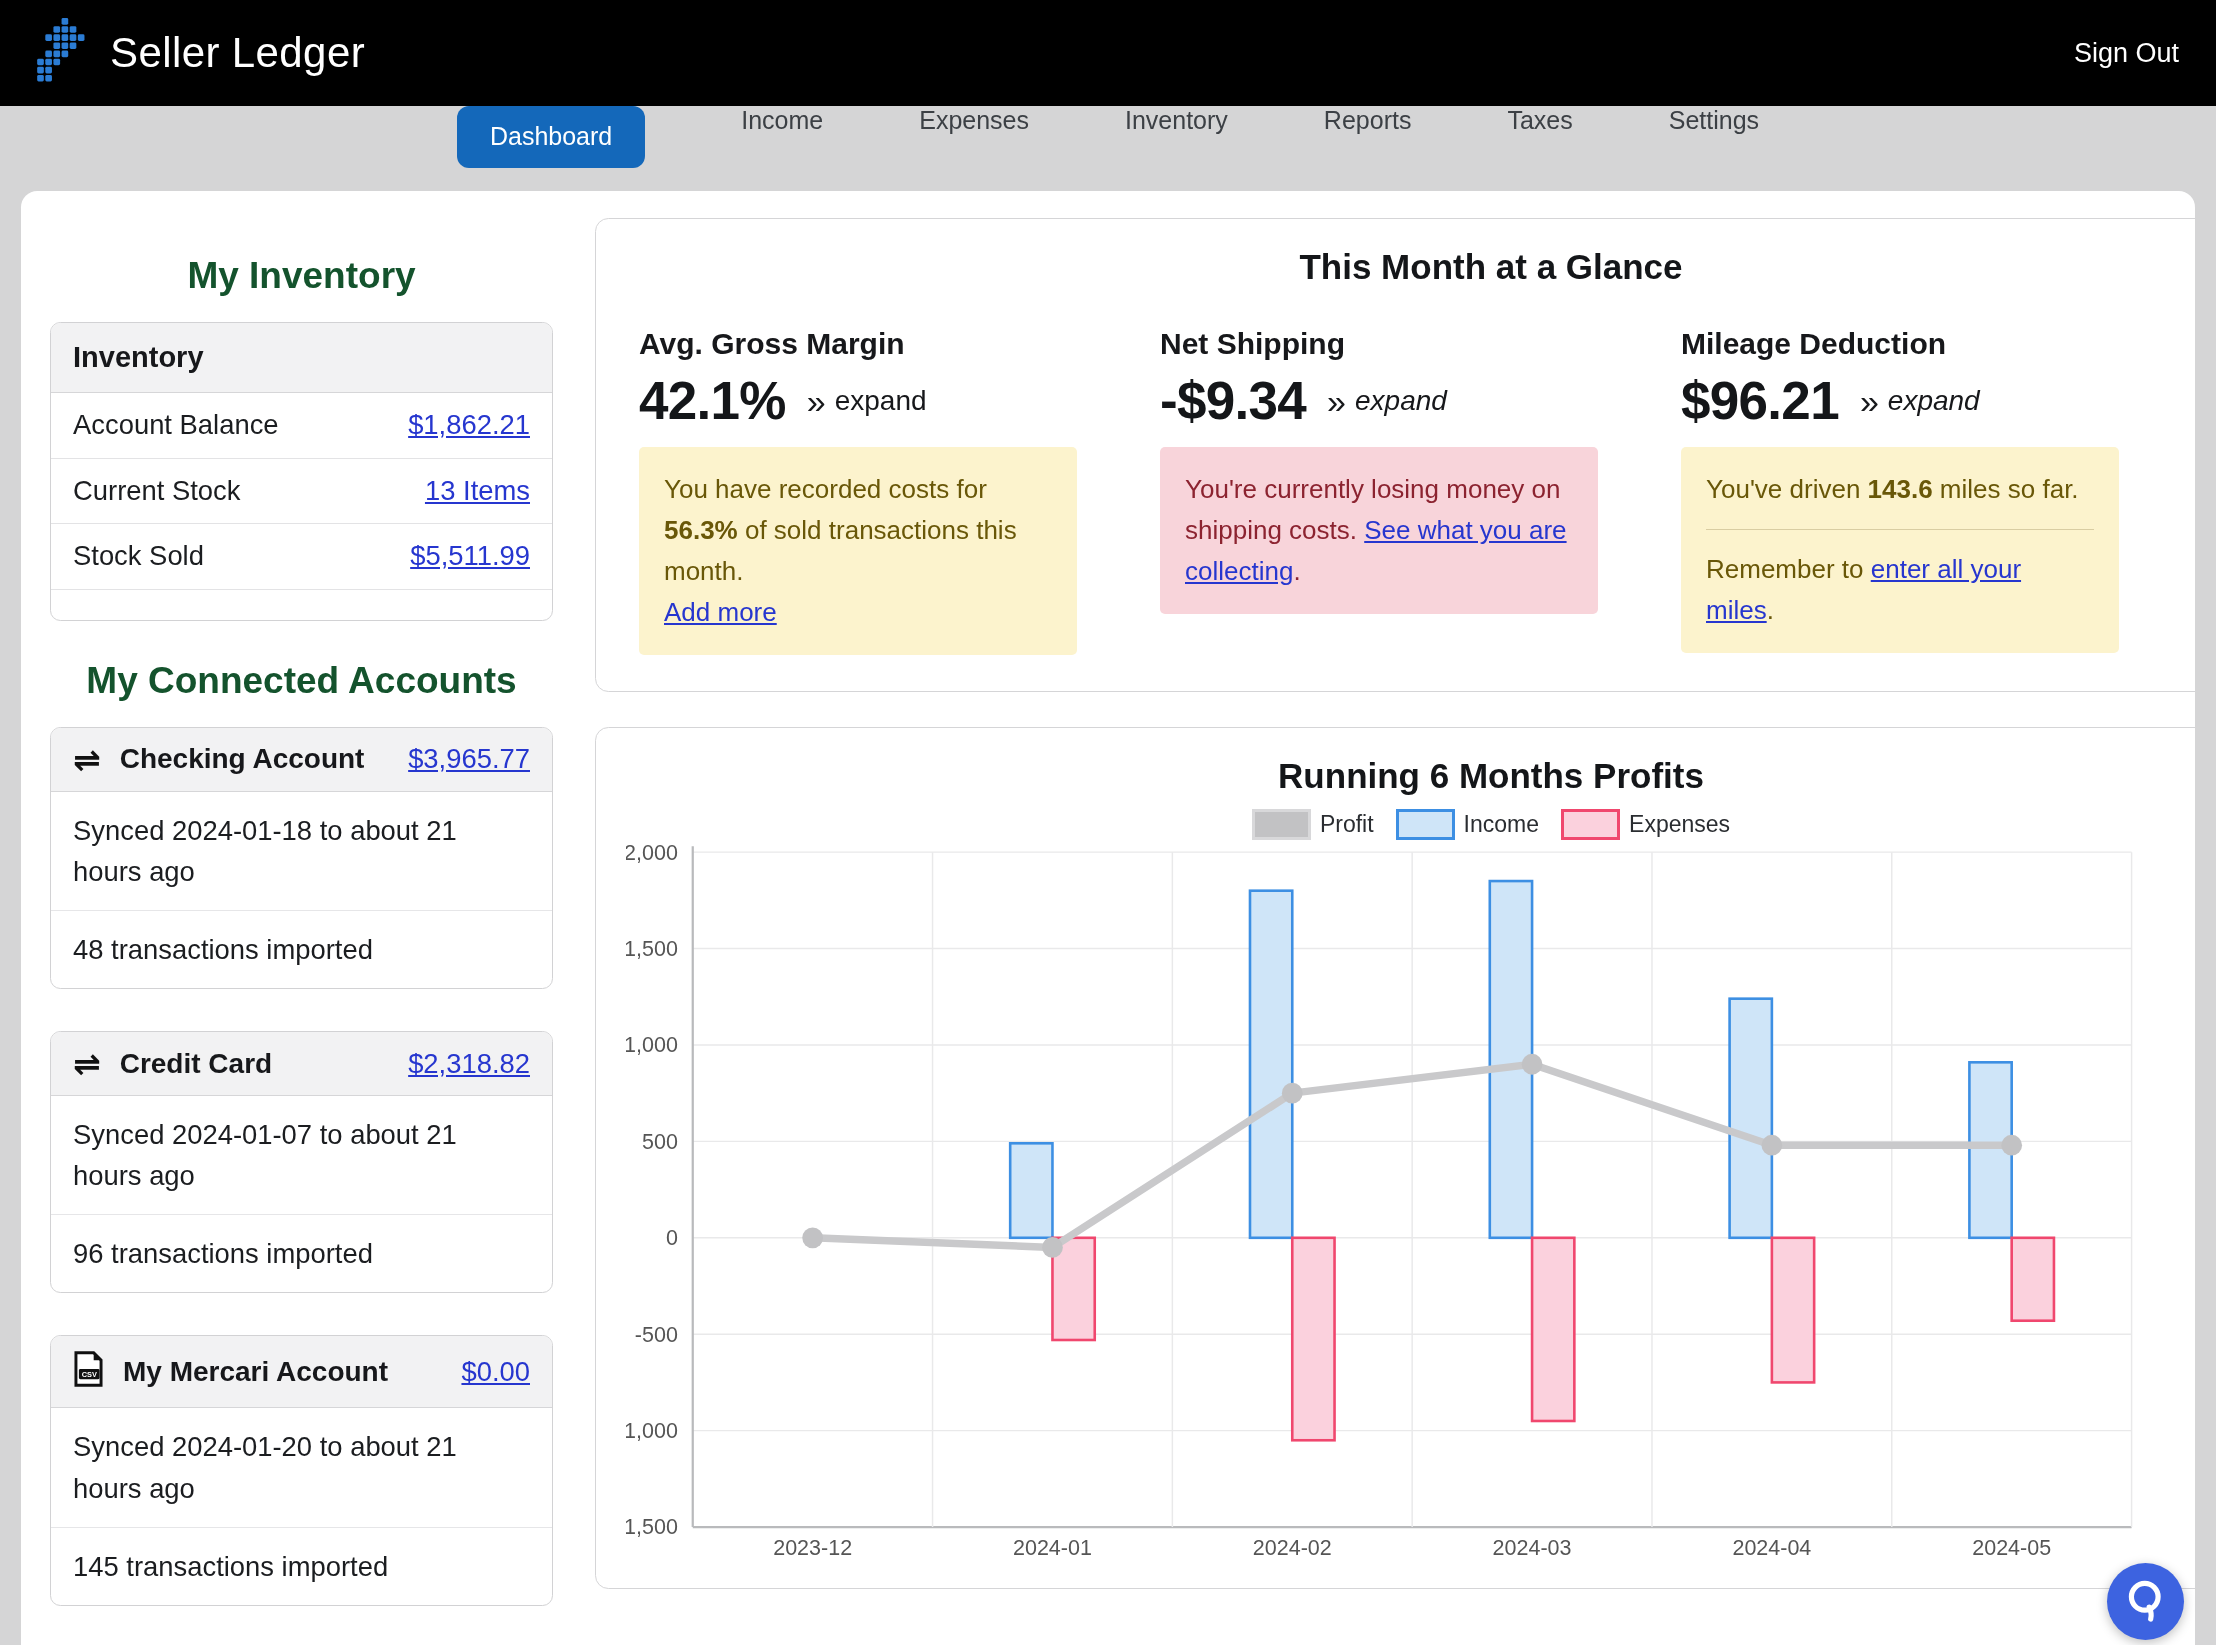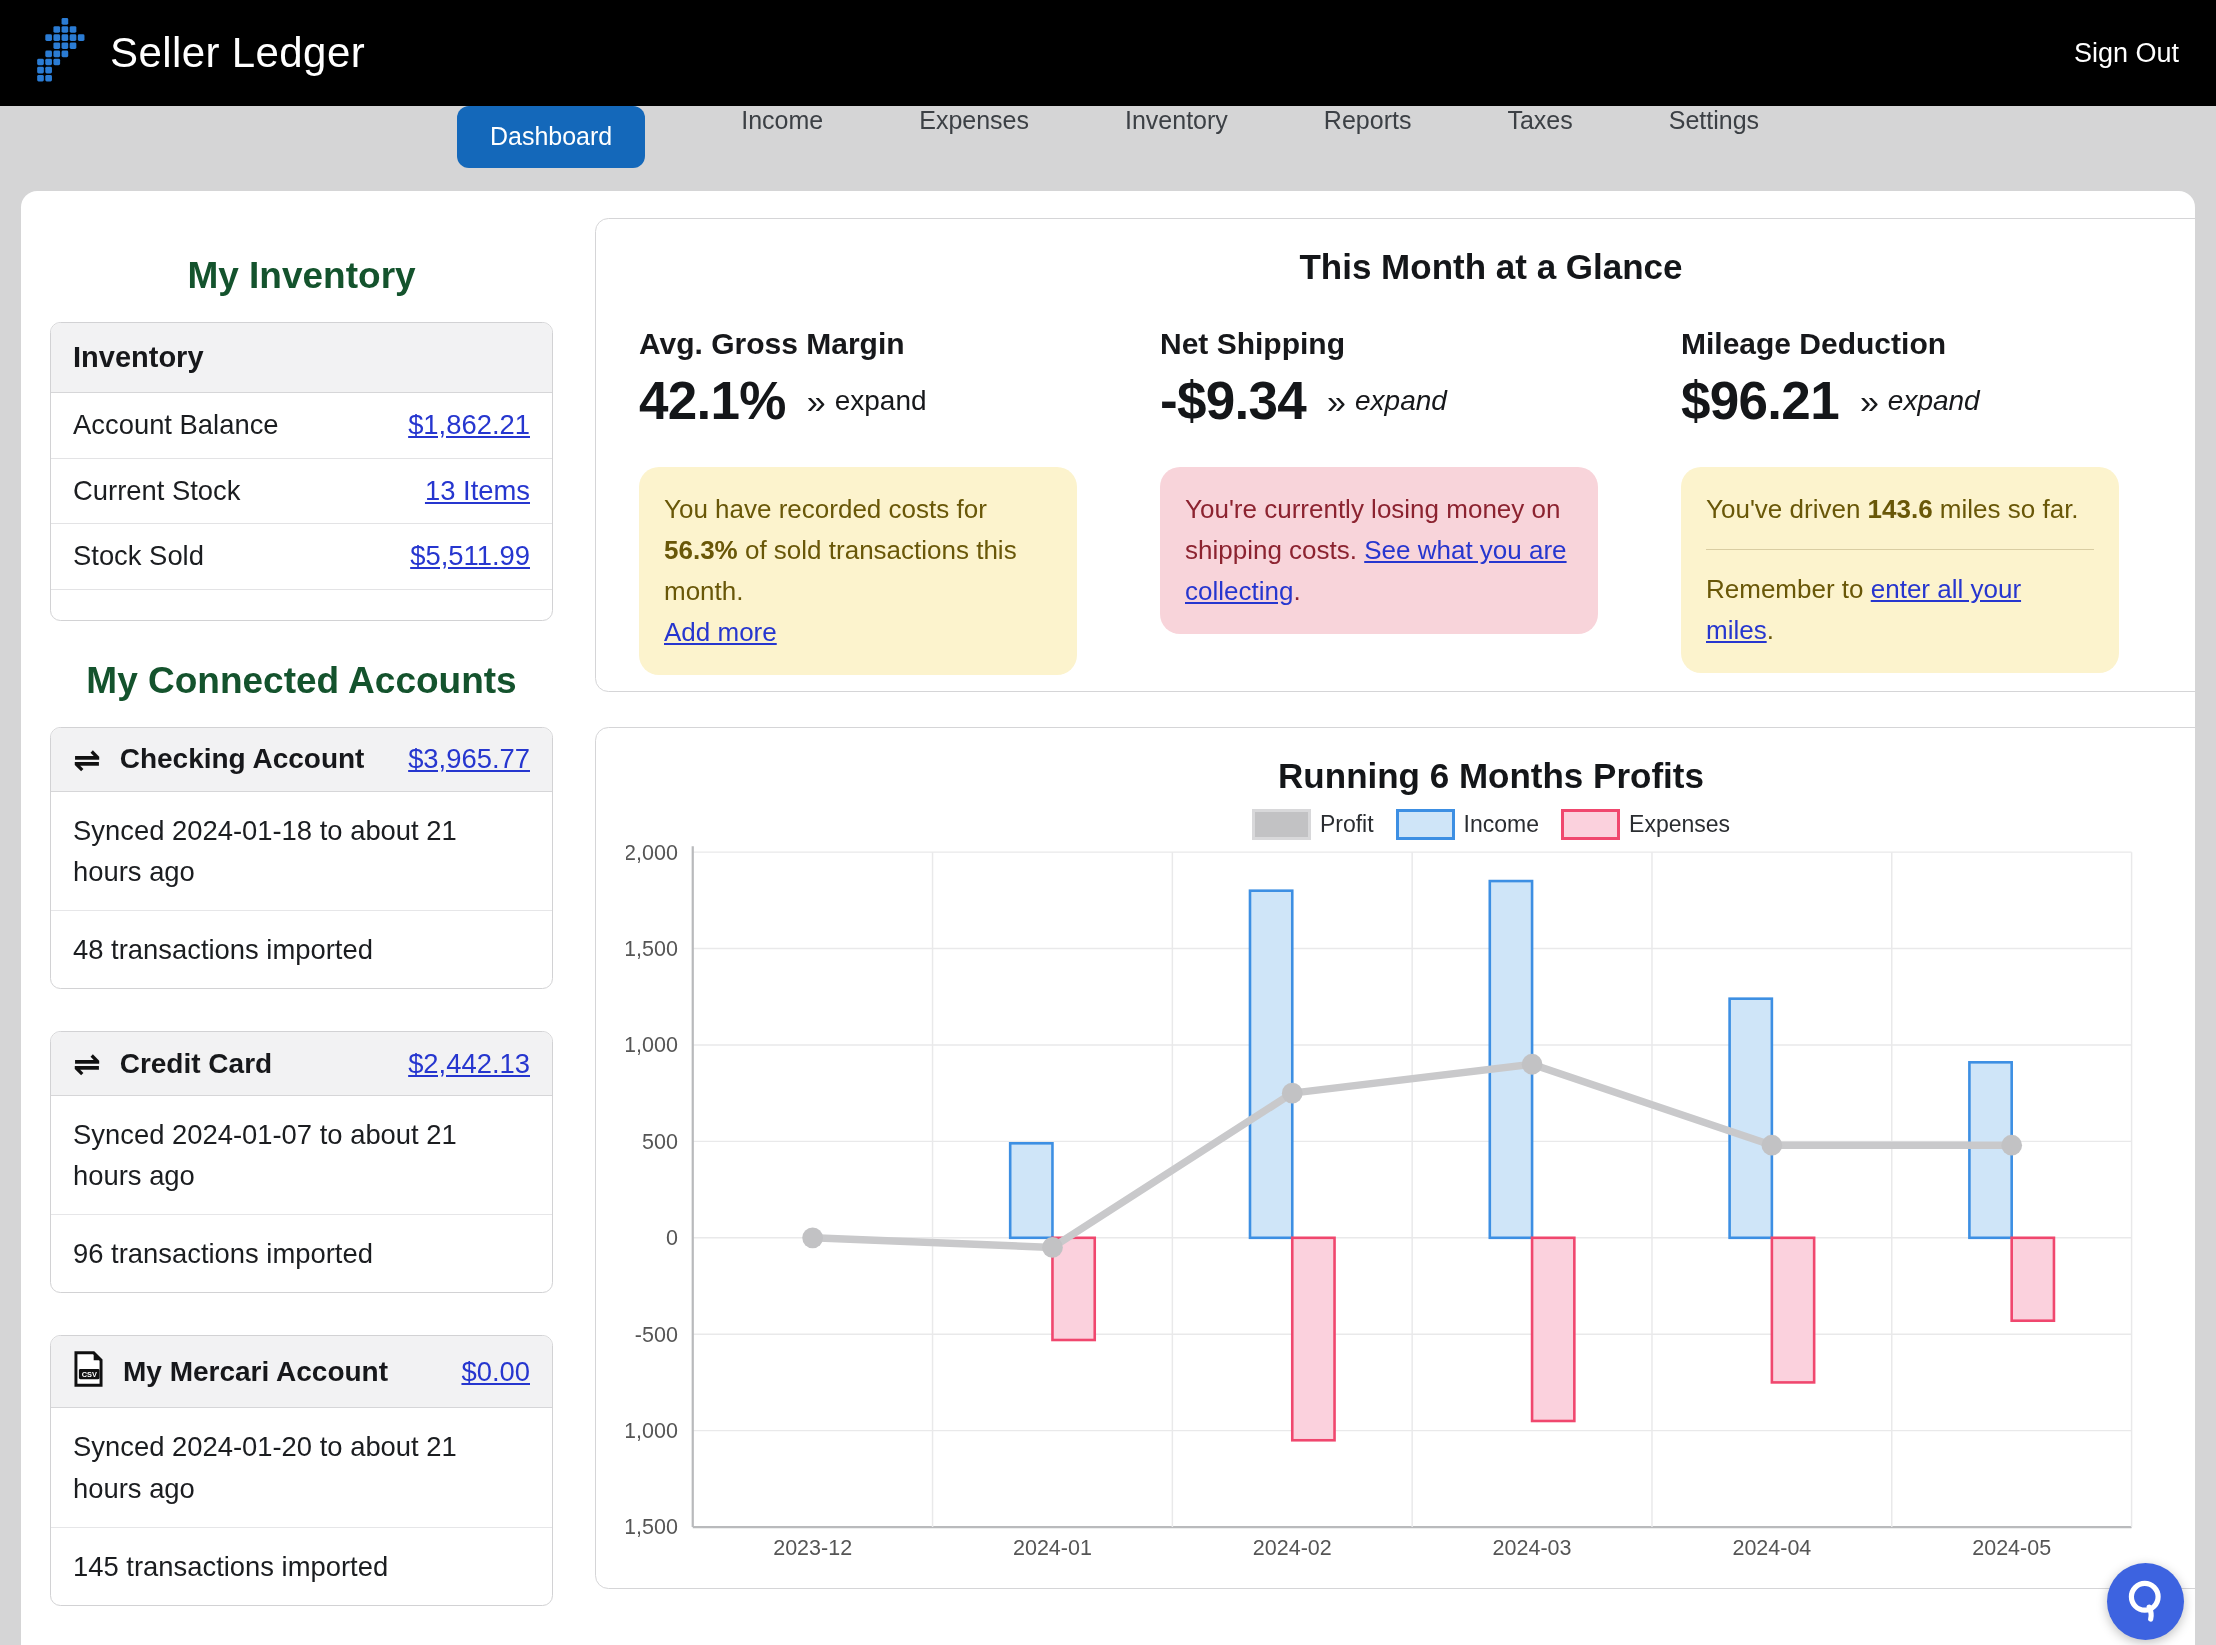--- a/index.html
+++ b/index.html
@@ -83,21 +83,21 @@
   .metric { width:438px; flex:none; }
   .m-label { font-size:30px; font-weight:700; color:#17181b; }
   .m-valrow { display:flex; align-items:center; gap:21px; margin-top:9px; }
   .m-value { font-size:53px; font-weight:700; letter-spacing:-0.7px; color:#141619; }
   .expand { display:flex; align-items:center; gap:9px; cursor:pointer; color:#17181b; }
   .chev { font-size:34px; line-height:1; }
   .exp-txt { font-size:28px; }
   .exp-txt.it { font-style:italic; }
 
   .alert {
-    margin-top:36px; border-radius:20px; padding:22px 25px;
+    margin-top:16px; border-radius:5px; padding:22px 25px;
     font-size:26px; line-height:1.58; min-height:156px;
   }
   .alert.warn { background:#fcf3cd; color:#695708; }
   .alert.danger { background:#f8d4da; color:#8c2330; }
   .mile-div { border:none; border-top:1.5px solid #d9cda2; margin:19px 0; }
 
   
   .chartcard { margin-top:35px; height:862px; }
   .legend {
     display:flex; justify-content:center; align-items:center; gap:22px;
@@ -193,21 +193,21 @@
         <a class="acct-amt">$3,965.77</a>
       </div>
       <div class="acct-row">Synced 2024-01-18 to about 21 hours ago</div>
       <div class="acct-row">48 transactions imported</div>
     </div>
 
     <div class="acct">
       <div class="acct-head">
         <span class="acct-ic">⇌</span>
         <span class="acct-name">Credit Card</span>
-        <a class="acct-amt">$2,442.13</a>
+        <a class="acct-amt">$2,318.82</a>
       </div>
       <div class="acct-row">Synced 2024-01-07 to about 21 hours ago</div>
       <div class="acct-row">96 transactions imported</div>
     </div>
 
     <div class="acct">
       <div class="acct-head">
         <span class="acct-ic">
           <svg width="31" height="36" viewBox="0 0 42 48" style="font-size:44px">
             <path d="M4 2 h24 l10 10 v34 h-34 z" fill="#fff" stroke="#111" stroke-width="4"></path>

